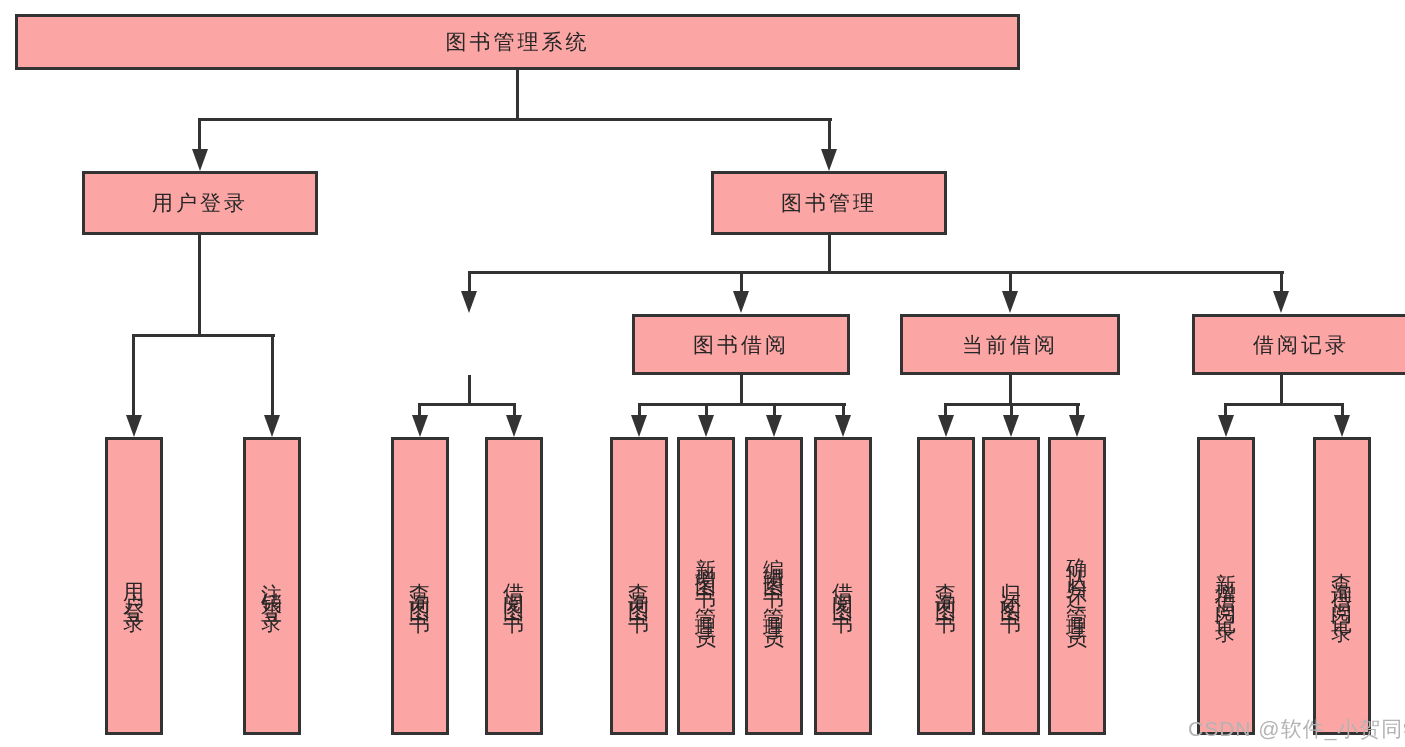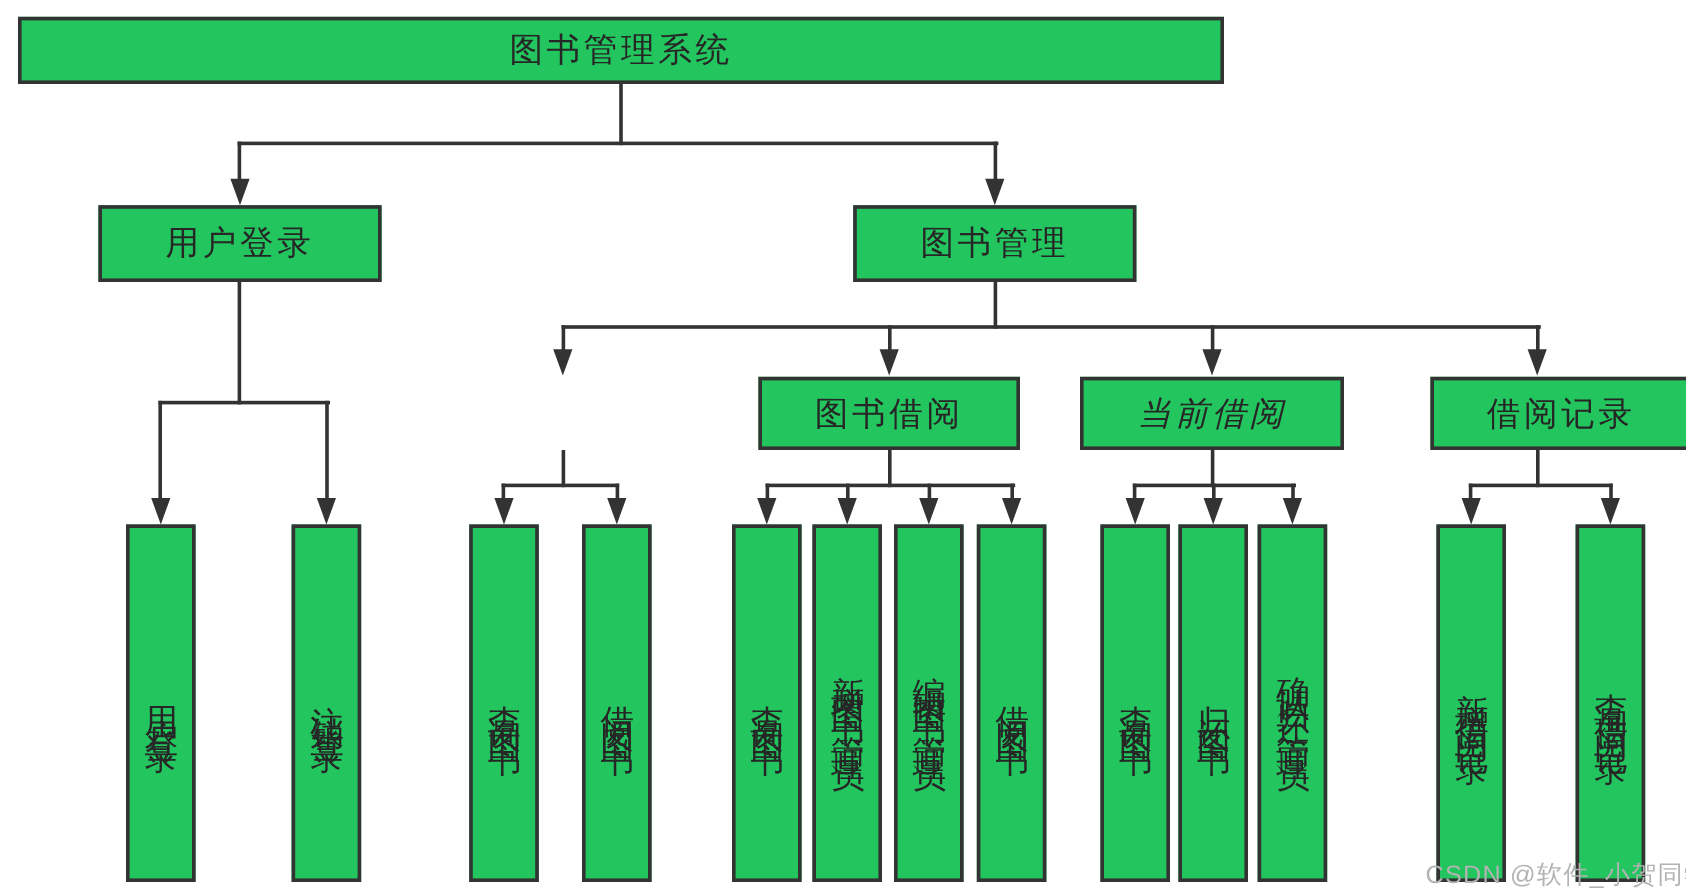--- a/index.html
+++ b/index.html
@@ -3,23 +3,23 @@
 <meta charset="utf-8">
 <style>
   html,body { margin:0; padding:0; background:#ffffff; }
   #canvas {
     position:relative; width:1405px; height:747px; background:#ffffff;
     font-family:"Liberation Sans","DejaVu Sans",sans-serif;
     overflow:hidden;
   }
   .box {
     position:absolute; box-sizing:border-box;
-    border:3px solid #333333; background:#22c55e;
+    border:3px solid #333333; background:#fca5a5;
     display:flex; align-items:center; justify-content:center;
-    color:#262626; font-size:28px; letter-spacing:3px; white-space:nowrap;
+    color:#262626; font-size:21px; letter-spacing:3px; white-space:nowrap;
   }
   .vbox {
     writing-mode:vertical-rl; text-orientation:mixed;
     letter-spacing:10px; line-height:1.0; white-space:normal;
   }
   .line { position:absolute; background:#333333; }
   .arrow {
     position:absolute; width:0; height:0;
     border-left:8px solid transparent; border-right:8px solid transparent;
     border-top:22px solid #333333;
@@ -33,21 +33,21 @@
 <body>
 
 <div id="canvas">
 
   <div class="box" style="left:15px; top:14px; width:1005px; height:56px;">图书管理系统</div>
 
   <div class="box" style="left:82px; top:171px; width:236px; height:64px;">用户登录</div>
   <div class="box" style="left:711px; top:171px; width:236px; height:64px;">图书管理</div>
 
   <div class="box" style="left:632px; top:314px; width:218px; height:61px;">图书借阅</div>
-  <div class="box" style="left:900px; top:314px; width:220px; height:61px;font-style:italic;">当前借阅</div>
+  <div class="box" style="left:900px; top:314px; width:220px; height:61px;">当前借阅</div>
   <div class="box" style="left:1172px; top:314px; width:218px; height:61px;margin-left:20px;">借阅记录</div>
 
   <div class="box vbox" style="left:105px; top:437px; width:58px; height:298px;">用户登录</div>
   <div class="box vbox" style="left:243px; top:437px; width:58px; height:298px;">注销登录</div>
 
   <div class="box vbox" style="left:391px; top:437px; width:58px; height:298px;">查询图书</div>
   <div class="box vbox" style="left:485px; top:437px; width:58px; height:298px;">借阅图书</div>
 
   <div class="box vbox" style="left:610px; top:437px; width:58px; height:298px;">查询图书</div>
   <div class="box vbox" style="left:677px; top:437px; width:58px; height:298px;">新增图书（管理员）</div>

